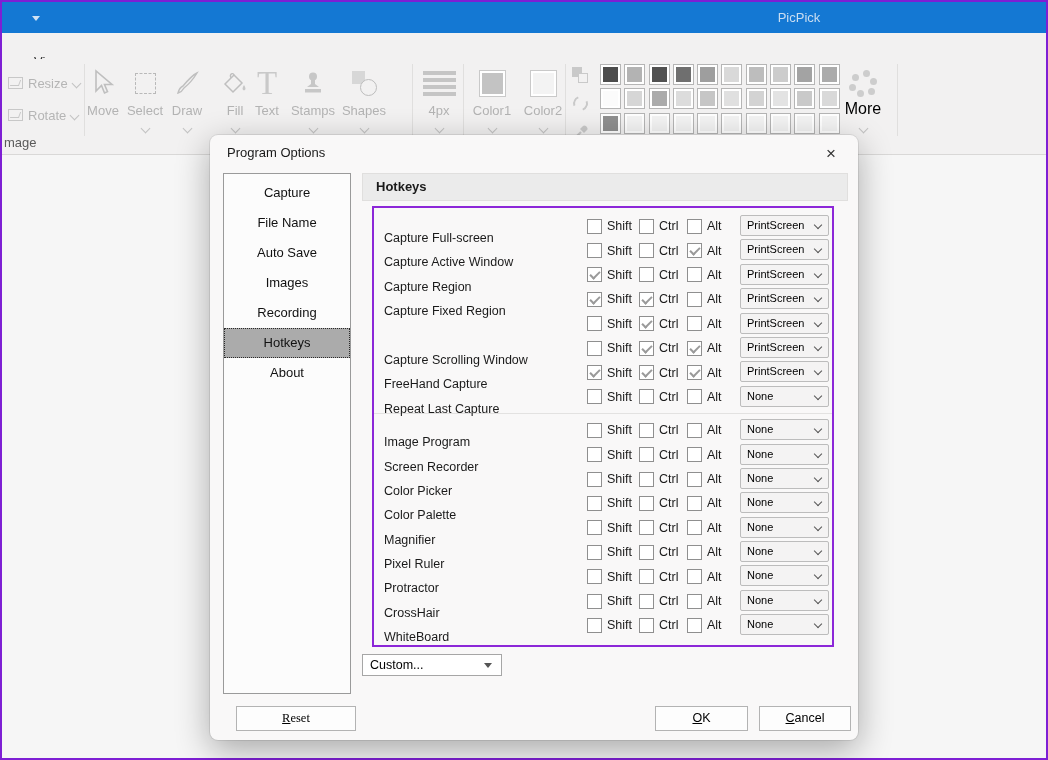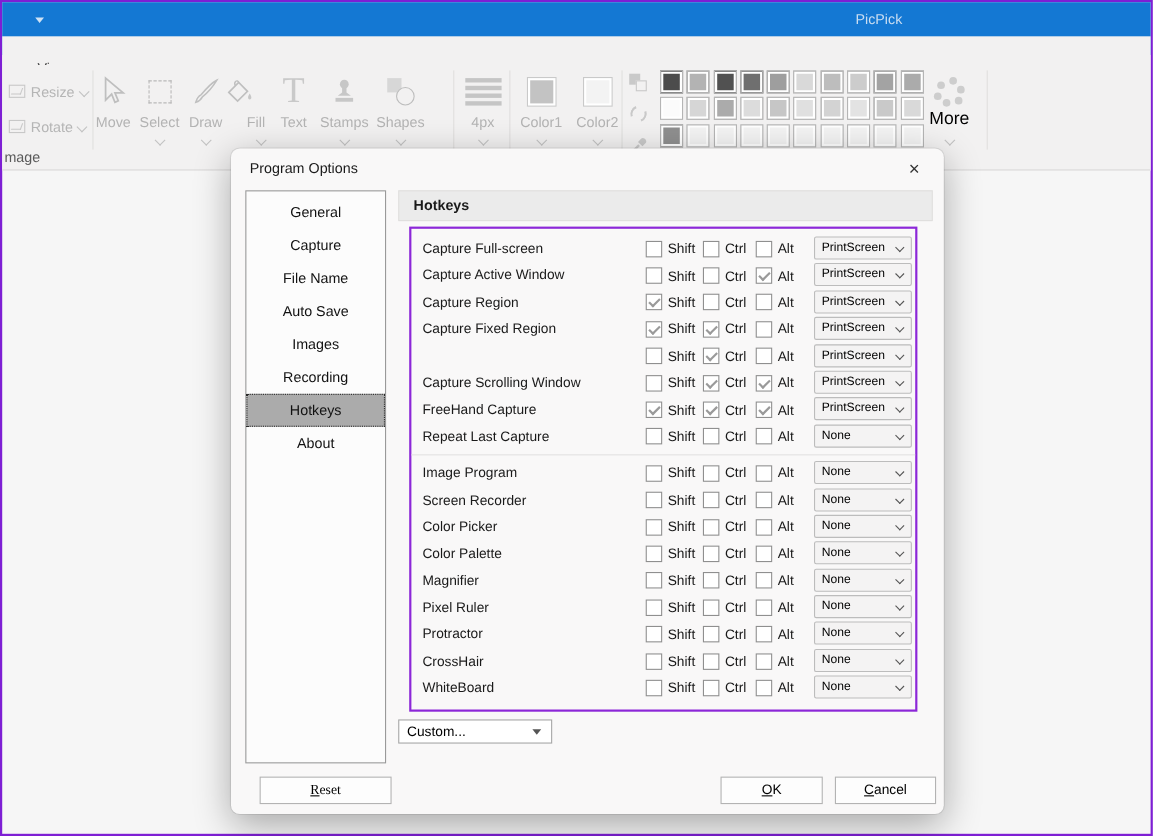--- a/index.html
+++ b/index.html
@@ -62,21 +62,21 @@
 
   .nav { position:absolute; left:13px; top:38px; width:128px; height:521px; background:#fcfcfc; border:1px solid #9a9a9a; padding-top:4px; }
   .nav-item { height:30px; line-height:30px; text-align:center; font-size:13px; color:#111; cursor:pointer; }
   .nav-item.selected { background:#ababab; outline:1px dotted #2a2a2a; outline-offset:-1px; }
 
   .sect-head { position:absolute; left:152px; top:38px; width:486px; height:28px; background:#ebebeb; border:1px solid #e0dfde;
     font-size:13px; font-weight:bold; color:#1a1a1a; line-height:26px; padding-left:13px; }
 
   .hk-panel { position:absolute; left:162px; top:71px; width:462px; height:441px; border:2px solid #8c27d8; padding-top:6px; }
   .hk-row { position:relative; height:24.4px; }
-  .hk-label { position:absolute; left:10px; top:0; line-height:24.4px; font-size:12.5px; color:#1a1a1a; }
+  .hk-label { position:absolute; left:10px; top:12px; line-height:24.4px; font-size:12.5px; color:#1a1a1a; }
   .cb-wrap { position:absolute; top:0; height:100%; display:flex; align-items:center; }
   .cb-wrap.p-shift { left:213px; } .cb-wrap.p-ctrl { left:265px; } .cb-wrap.p-alt { left:313px; }
   .cb { position:relative; width:15px; height:15px; background:#fff; border:1px solid #8f8f8f; margin-right:5px; cursor:pointer; flex:none; }
   .cb.checked::after { content:""; position:absolute; left:2px; top:3px; width:8px; height:4px;
     border-left:2px solid #9a9a9a; border-bottom:2px solid #9a9a9a; transform:rotate(-45deg); }
   .cb-label { font-size:12.5px; color:#1a1a1a; }
   .hk-select { position:absolute; left:366px; top:1px; width:89px; height:21px; background:#f4f3f3; border:1px solid #bcbcbc;
     border-radius:2px; font-size:11px; color:#000; line-height:19px; padding-left:6px; cursor:pointer; }
   .hk-select .chev2 { position:absolute; right:7px; top:6px; width:6px; height:6px; border-right:1.4px solid #555; border-bottom:1.4px solid #555; transform:rotate(45deg); }
   .hk-sep { height:1px; background:#e3e2e1; margin:4px 0; }
@@ -141,21 +141,21 @@
     <div class="tool" style="left:162px;">
       <div class="ico">
         <svg width="26" height="26" viewBox="0 0 26 26">
             <path d="M4 23 C5 19 7 17 9 16 C14 10 19 5 23 3 C20 8 15 14 10 18 C9 20 7 22 4 23 Z" fill="none" stroke="#bfbfbf" stroke-width="1.4"></path>
           </svg>
       </div>
       <div class="lbl">Draw</div>
       <div class="chev-slot"><span class="chev"></span></div>
     </div>
 
-    <div class="tool" style="left:193px;text-align:right;">
+    <div class="tool" style="left:210px;">
       <div class="ico">
         <svg width="28" height="26" viewBox="0 0 28 26">
             <path d="M4 14 L13 5 L21 13 L12 22 Z" fill="none" stroke="#bfbfbf" stroke-width="1.5"></path>
             <path d="M10 8 C8 4 12 2 13 5" fill="none" stroke="#bfbfbf" stroke-width="1.3"></path>
             <path d="M23 15 C25 18 25 20 23 20.5 C21 20 21 18 23 15 Z" fill="#c7c7c7"></path>
           </svg>
       </div>
       <div class="lbl">Fill</div>
       <div class="chev-slot"><span class="chev"></span></div>
     </div>
@@ -293,21 +293,20 @@
     </div>
 
     <div class="rsep" style="left:895px;"></div>
   </div>
 
   <div class="dialog">
     <div class="dlg-title">Program Options</div>
     <div class="dlg-close">×</div>
 
     <div class="nav">
-        <div class="nav-item">General</div>
         <div class="nav-item">Capture</div>
         <div class="nav-item">File Name</div>
         <div class="nav-item">Auto Save</div>
         <div class="nav-item">Images</div>
         <div class="nav-item">Recording</div>
         <div class="nav-item selected">Hotkeys</div>
         <div class="nav-item">About</div>
       </div>
 
     <div class="sect-head">Hotkeys</div>

